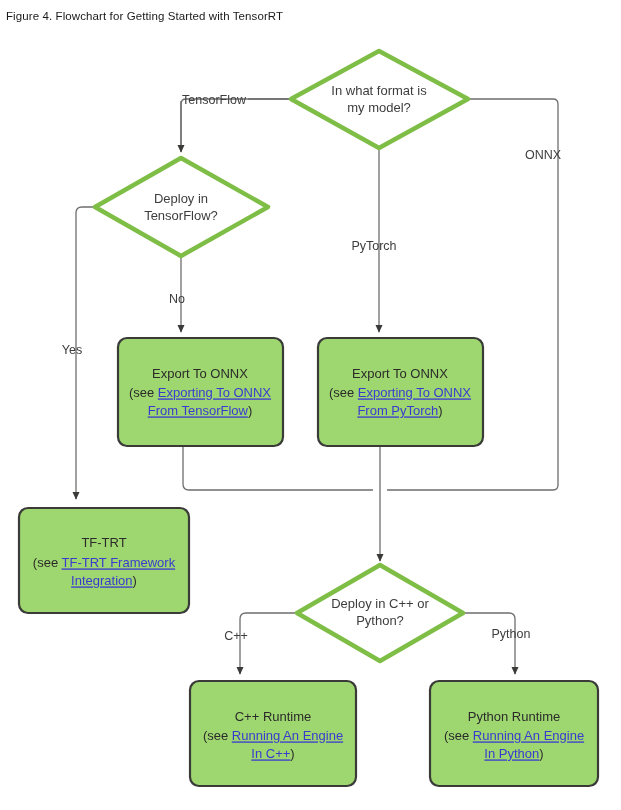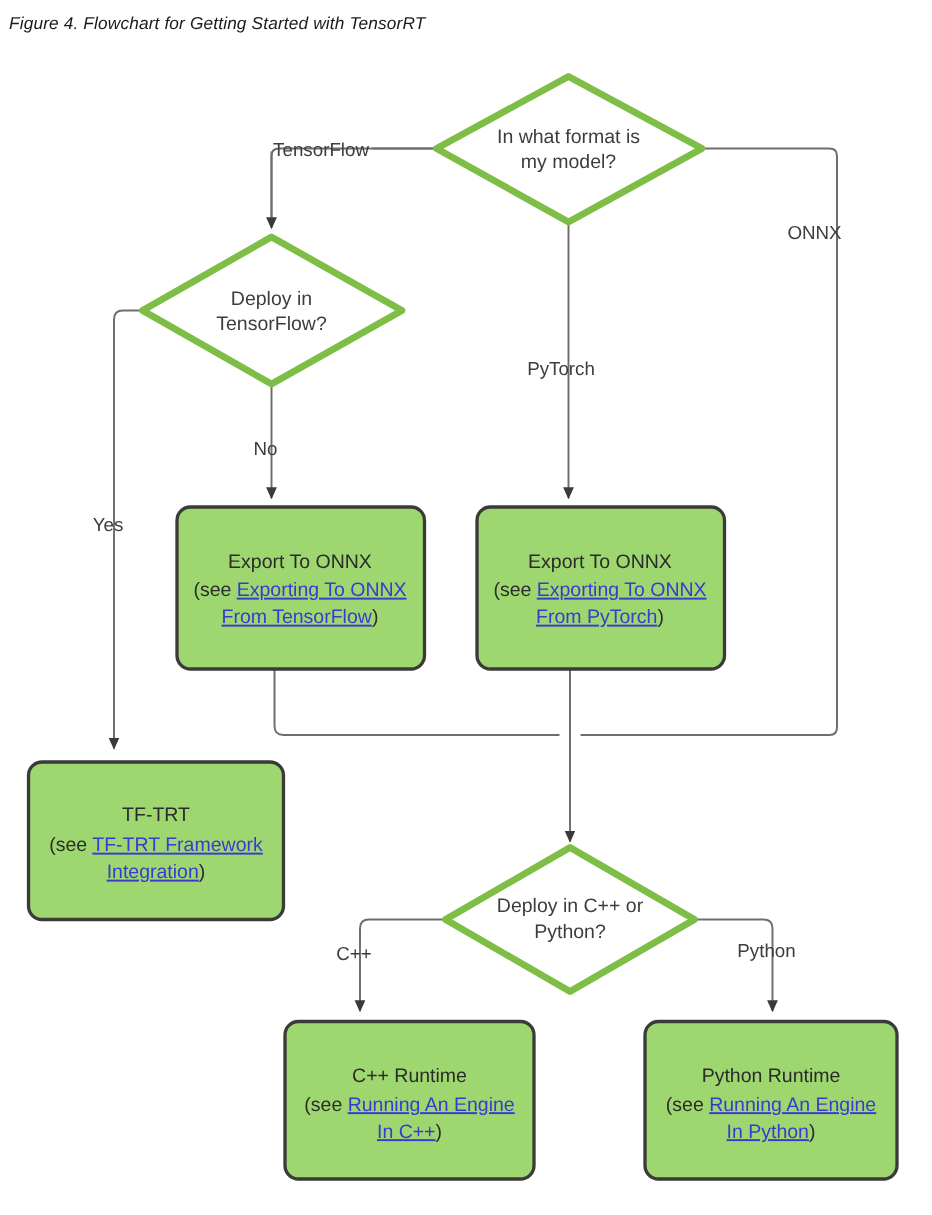--- a/index.html
+++ b/index.html
@@ -10,21 +10,20 @@
   body {
     width: 621px;
     height: 810px;
     font-family: "Liberation Sans", sans-serif;
     overflow: hidden;
   }
   #figure-caption {
     position: absolute;
     left: 6px;
     top: 10px;
-    font-style: italic;
     font-size: 11.5px;
     color: #1a1a1a;
     letter-spacing: 0.1px;
     white-space: nowrap;
   }
   #flowchart-svg {
     position: absolute;
     left: 0;
     top: 0;
   }

